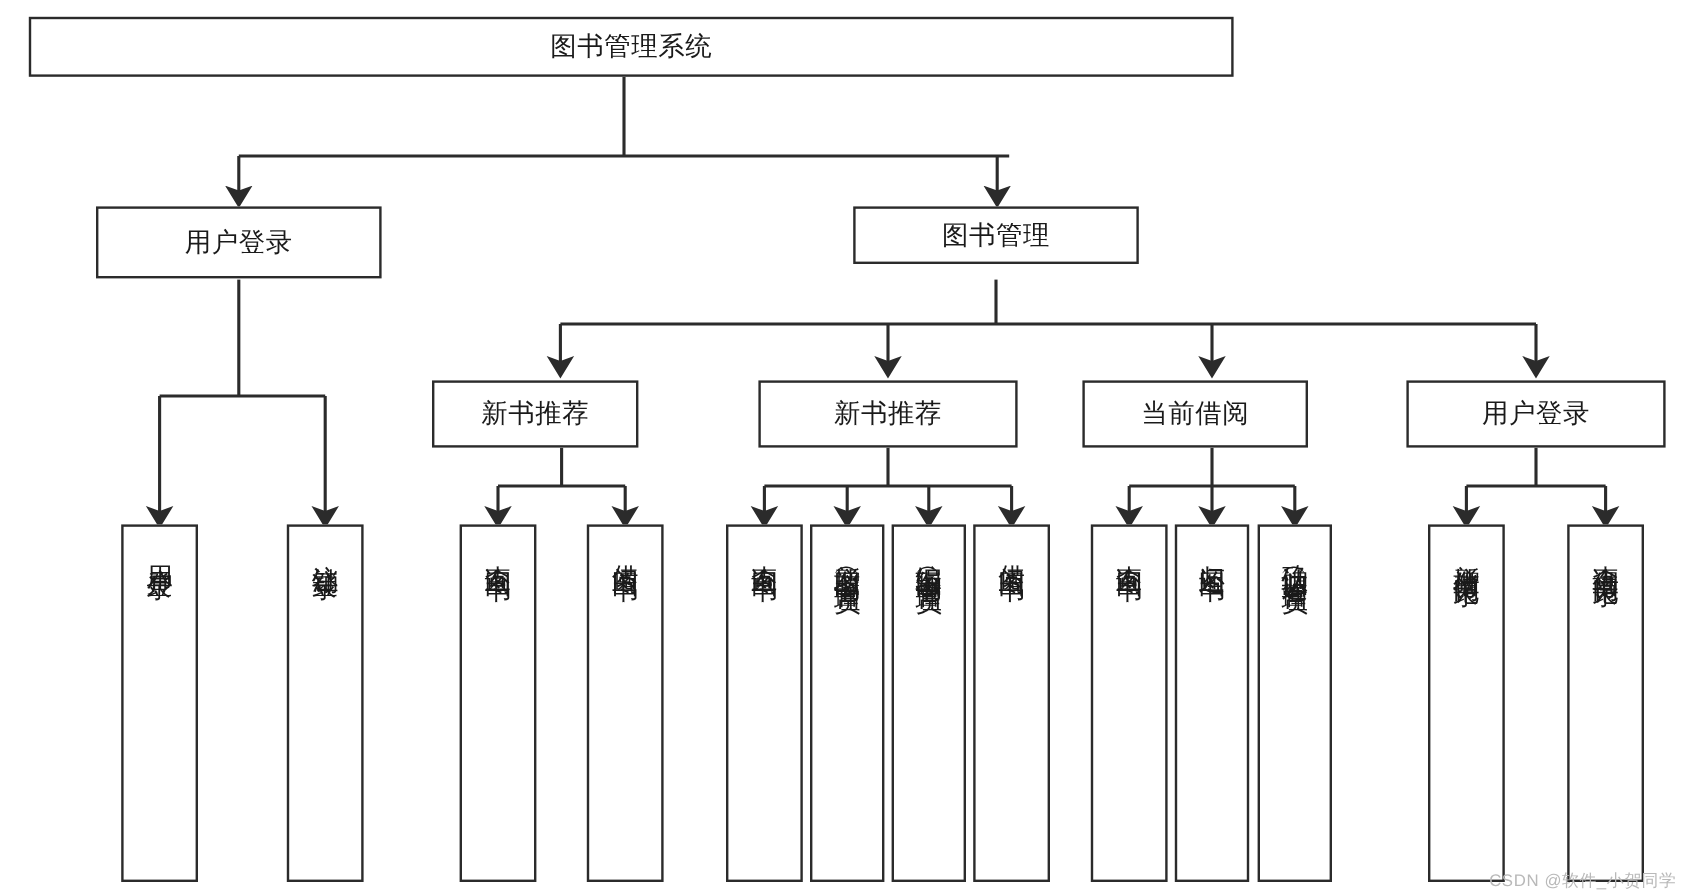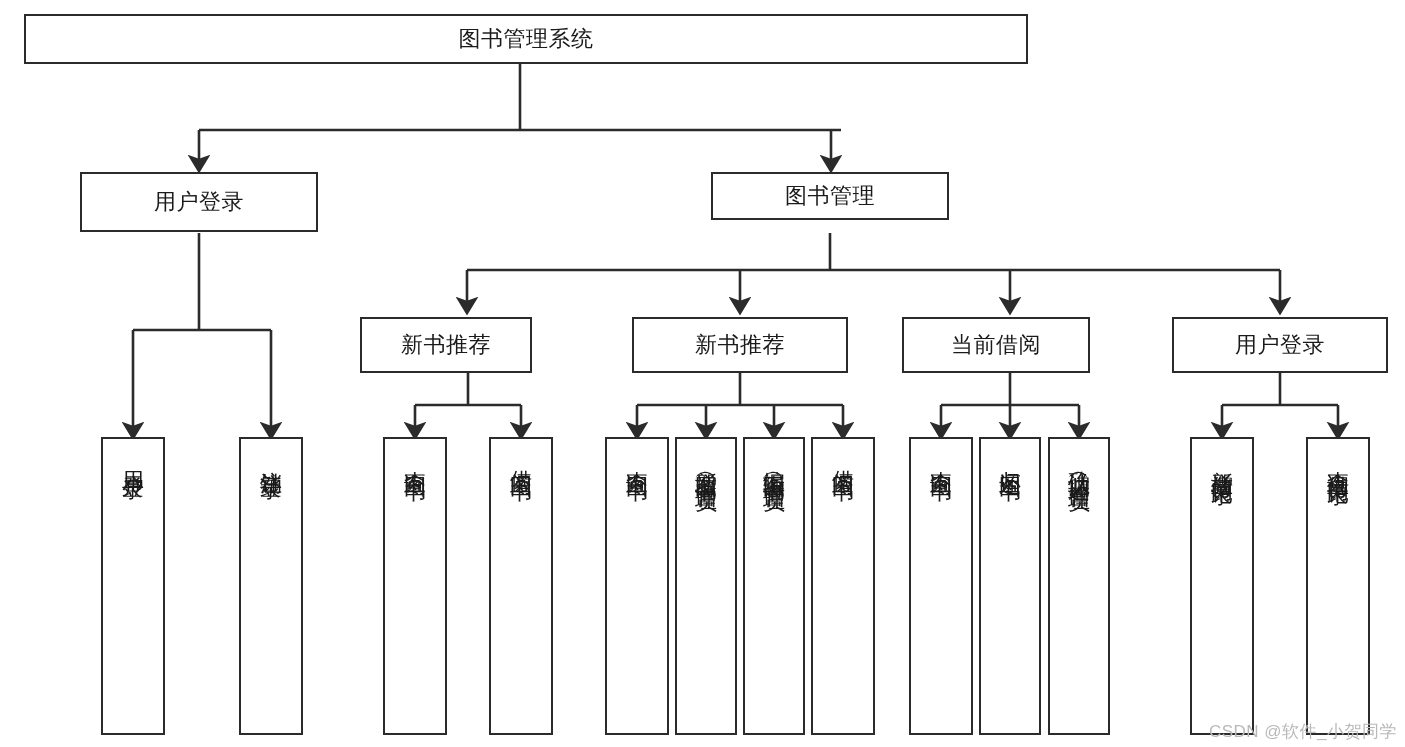--- a/index.html
+++ b/index.html
@@ -37,21 +37,21 @@
     writing-mode:vertical-rl;
     text-orientation:upright;
     font-size:22px;
     line-height:30px;
     letter-spacing:3px;
   }
 
   #watermark{
     position:absolute;
     right:8px;bottom:4px;
-    font-size:17px;
+    font-size:14px;
     color:#b9b9b9;
     letter-spacing:0.5px;
     white-space:pre;
     pointer-events:none;
   }
 </style>
 </head>
 <body>
 
 <div id="stage">

